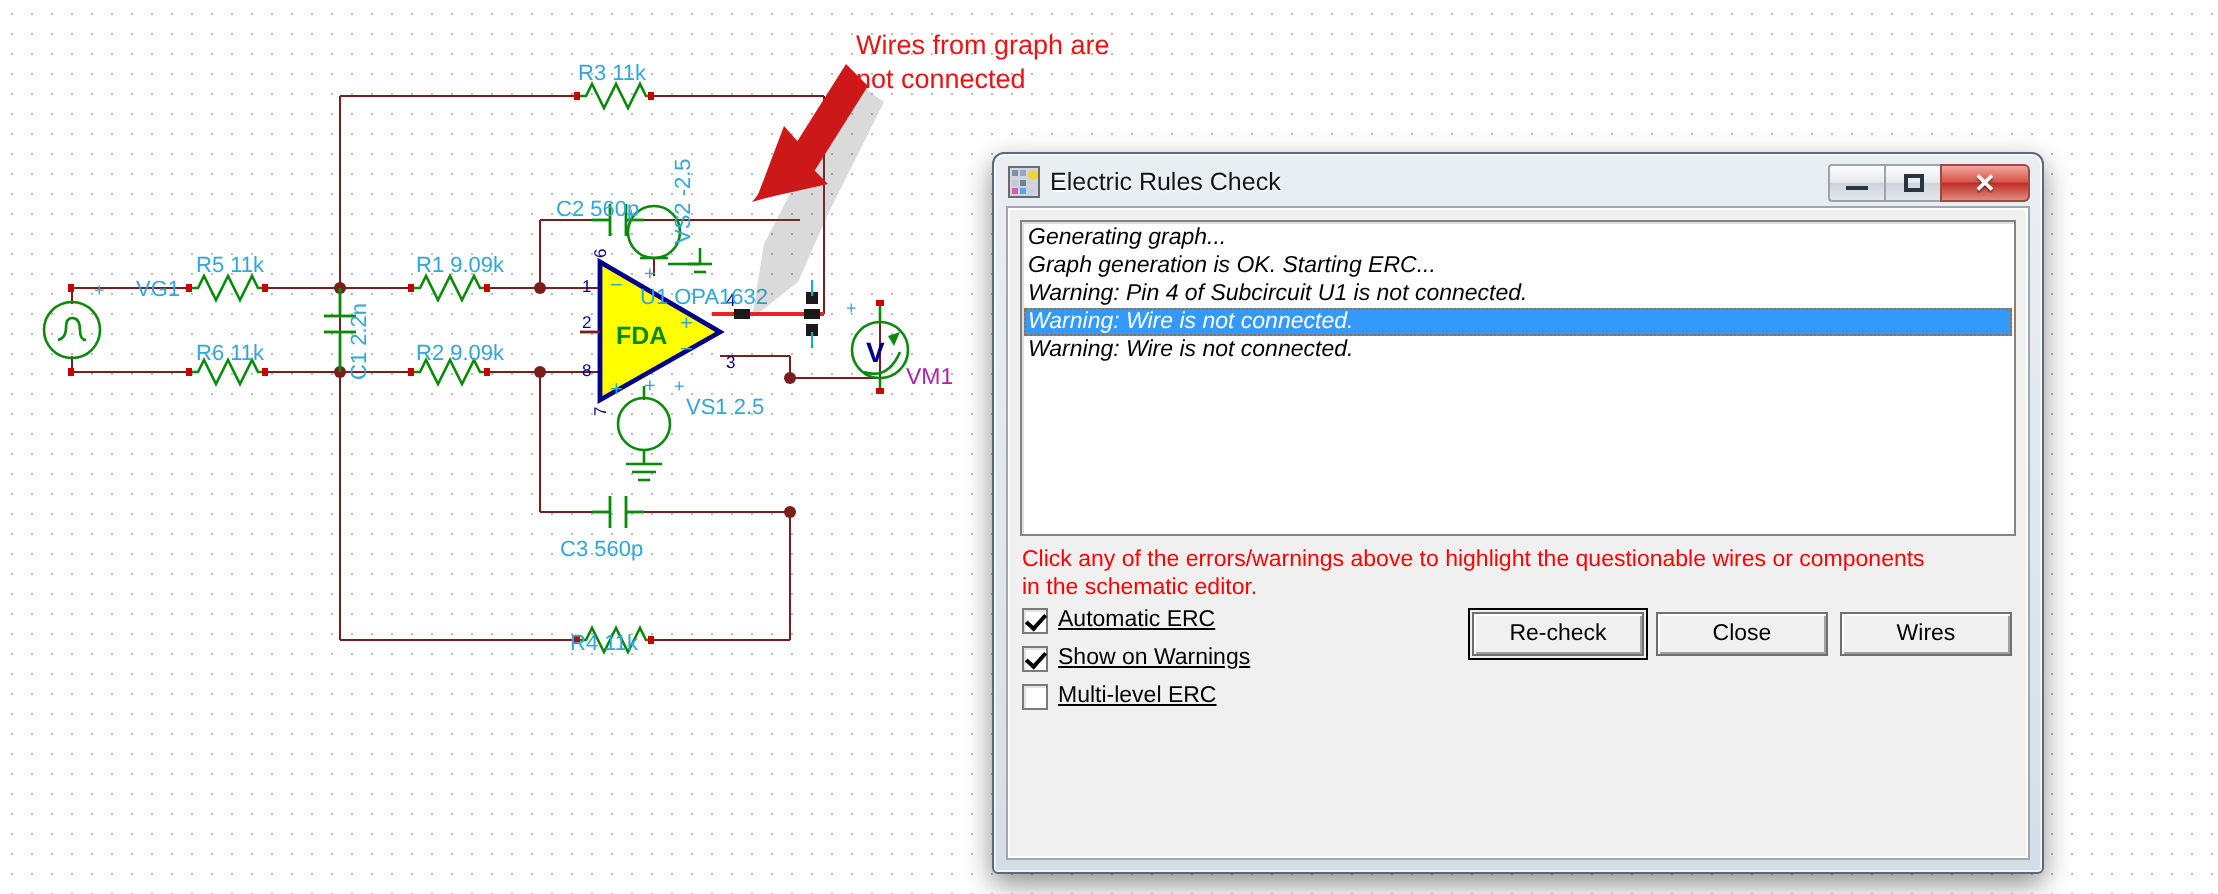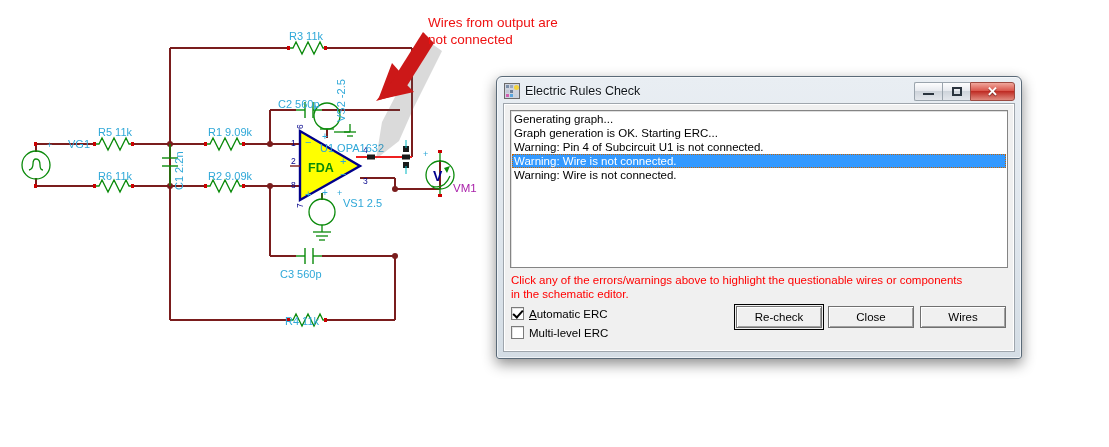--- a/index.html
+++ b/index.html
@@ -28,21 +28,21 @@
     font-size: 13.5px;
     line-height: 17px;
     white-space: pre;
     letter-spacing: 0px;
   }
 
   
   #erc-dialog {
     position: absolute;
     left: 496px; top: 76px;
-    width: 526px; height: 283px;
+    width: 526px; height: 361px;
     box-sizing: border-box;
     border: 1px solid #5a6a78;
     border-radius: 6px 6px 3px 3px;
     background: linear-gradient(180deg,#e9eef3 0%, #dfe6ed 55%, #d4dde5 100%);
     box-shadow: 0 5px 14px rgba(0,0,0,0.45), 0 0 0 1px rgba(255,255,255,0.6) inset;
     padding: 3px;
     font-size: 11px;
     color: #000;
   }
   #title-bar {
@@ -116,43 +116,45 @@
     padding: 1px;
   }
   .log-row {
     font-family: "Liberation Sans", sans-serif;
     font-size: 11.5px;
     line-height: 14px;
     height: 14px;
     padding-left: 2px;
     white-space: nowrap;
     color: #000;
+    font-style: italic;
   }
   .log-row.selected {
     background: #3399ff;
     color: #ffffff;
     outline: 1px dotted #c86400;
     outline-offset: -1px;
   }
 
   #hint-text {
     position: absolute;
     left: 7px; top: 170px;
     width: 460px;
     color: #ff0000;
     font-size: 11.5px;
     line-height: 13.5px;
   }
 
   #checks { position: absolute; left: 7px; top: 200px; }
   .check-row {
-    display: flex; align-items: center;
+    display: flex; 
     height: 19px;
     font-size: 11.5px;
     color: #000;
+    text-decoration: underline;
   }
   .cbox {
     width: 13px; height: 13px;
     border: 1px solid #7a7a7a;
     background: #ffffff;
     box-shadow: 1px 1px 0 #e3e3e3 inset;
     box-sizing: border-box;
     margin-right: 5px;
     position: relative;
     flex: 0 0 auto;
@@ -395,21 +397,21 @@
       <g>
         <g transform="translate(4,5)" opacity="0.22">
           <path d="M424 36 L392 90 L378 117 L372 154 L395 136 L410 102 L438 46 Z" fill="#555"></path>
         </g>
         <path d="M424 33 L400 72 L392 63 L378 100 L414 92 L406 84 L430 44 Z" fill="#cc1818"></path>
         <path d="M423 32 L434 43 L405 89 L394 78 Z" fill="#cc1818"></path>
         <path d="M394 79 L407 92 L376 101 Z" fill="#cc1818"></path>
       </g>
     </svg>
 
-    <div class="annot" style="left:428px; top:14px;">Wires from output are</div>
+    <div class="annot" style="left:428px; top:14px;">Wires from graph are</div>
     <div class="annot" style="left:428px; top:31px;">not connected</div>
   </div>
 
   <div id="erc-dialog">
 
     <div id="title-bar">
       <div id="title-icon">
         <div class="q" style="left:1px;  top:1px;  background:#7b8fa8;"></div>
         <div class="q" style="left:5px;  top:1px;  background:#9aa8bd;"></div>
         <div class="q" style="left:9px;  top:1px;  background:#f2d23a; width:5px; height:5px; border-radius:50%;"></div>
@@ -444,20 +446,24 @@
       </div>
 
       <div id="hint-text">Click any of the errors/warnings above to highlight the questionable wires or components in the schematic editor.</div>
 
       <div id="checks">
         <label class="check-row">
           <span class="cbox checked"></span>
           <span><span class="acc">A</span><span>utomatic ERC</span></span>
         </label>
         <label class="check-row">
+          <span class="cbox checked"></span>
+          <span><span class="acc">S</span><span>how on Warnings</span></span>
+        </label>
+        <label class="check-row">
           <span class="cbox"></span>
           <span>Multi-level ERC</span>
         </label>
       </div>
 
       <div id="buttons">
         <div class="btn default">Re-check</div>
         <div class="btn">Close</div>
         <div class="btn">Wires</div>
       </div>

